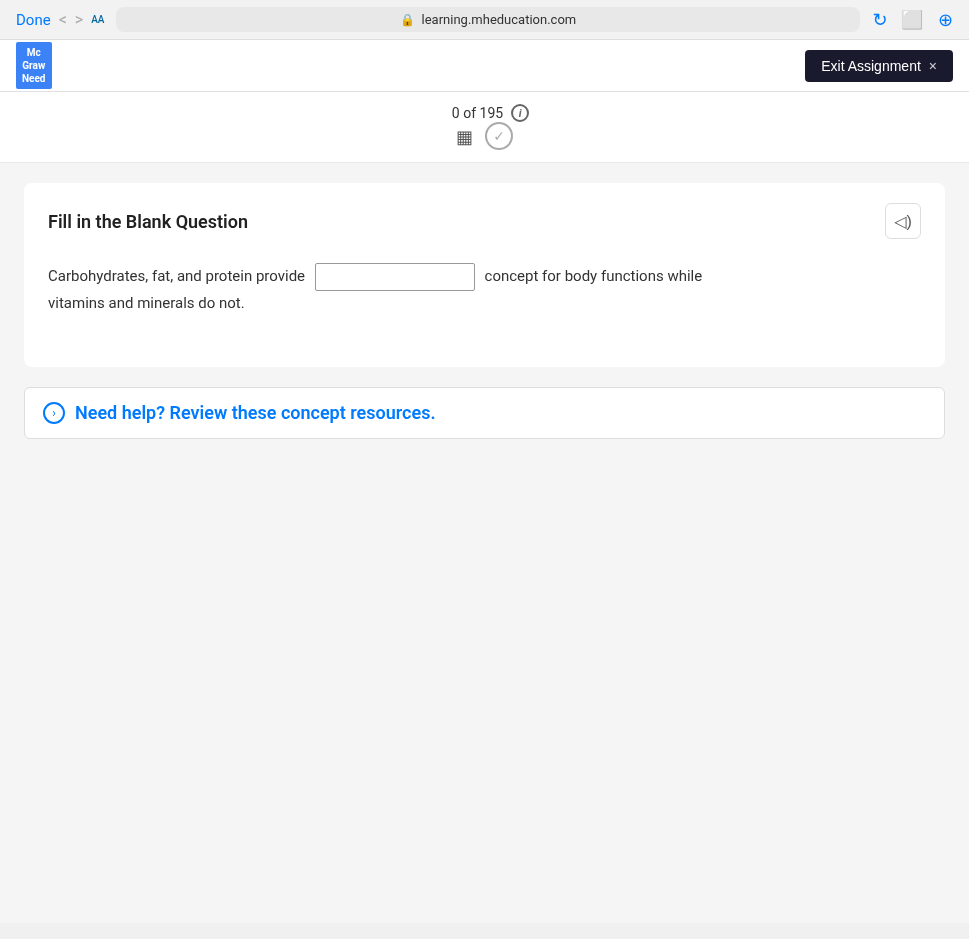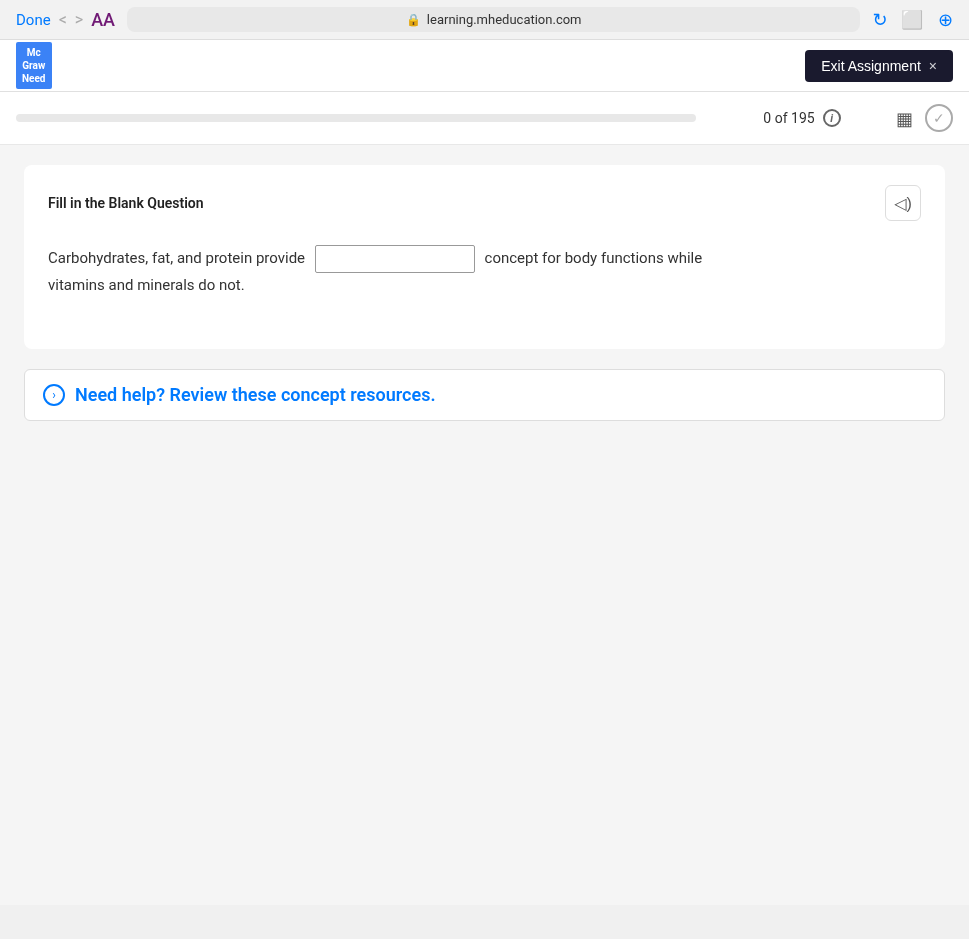--- a/index.html
+++ b/index.html
@@ -33,22 +33,22 @@
     }
     .browser-nav .nav-arrow {
       font-size: 16px;
       color: #aaa;
     }
     .browser-nav .done-text {
       font-size: 15px;
       color: #007aff;
     }
     .browser-nav .aa-text {
-      font-size: 18px;
-      color: #701a75;
+      font-size: 10px;
+      color: #0369a1;
       font-weight: 500;
     }
     .address-bar {
       flex: 1;
       background: #e8e8e8;
       border-radius: 8px;
       padding: 5px 12px;
       display: flex;
       align-items: center;
       justify-content: center;
@@ -110,20 +110,21 @@
     }
 
     
     .progress-area {
       background: white;
       padding: 12px 16px;
       display: flex;
       align-items: center;
       justify-content: space-between;
       border-bottom: 1px solid #e8e8e8;
+      flex-direction: column;
     }
     .progress-bar-container {
       flex: 1;
       max-width: 680px;
       height: 8px;
       background: #e8e8e8;
       border-radius: 4px;
       overflow: hidden;
     }
     .progress-bar-fill {
@@ -193,21 +194,21 @@
       position: relative;
     }
 
     .question-header {
       display: flex;
       align-items: center;
       justify-content: space-between;
       margin-bottom: 24px;
     }
     .question-title {
-      font-size: 14px;
+      font-size: 18px;
       font-weight: 600;
       color: #222;
     }
     .audio-btn {
       width: 36px;
       height: 36px;
       border: 1px solid #ddd;
       border-radius: 6px;
       display: flex;
       align-items: center;

